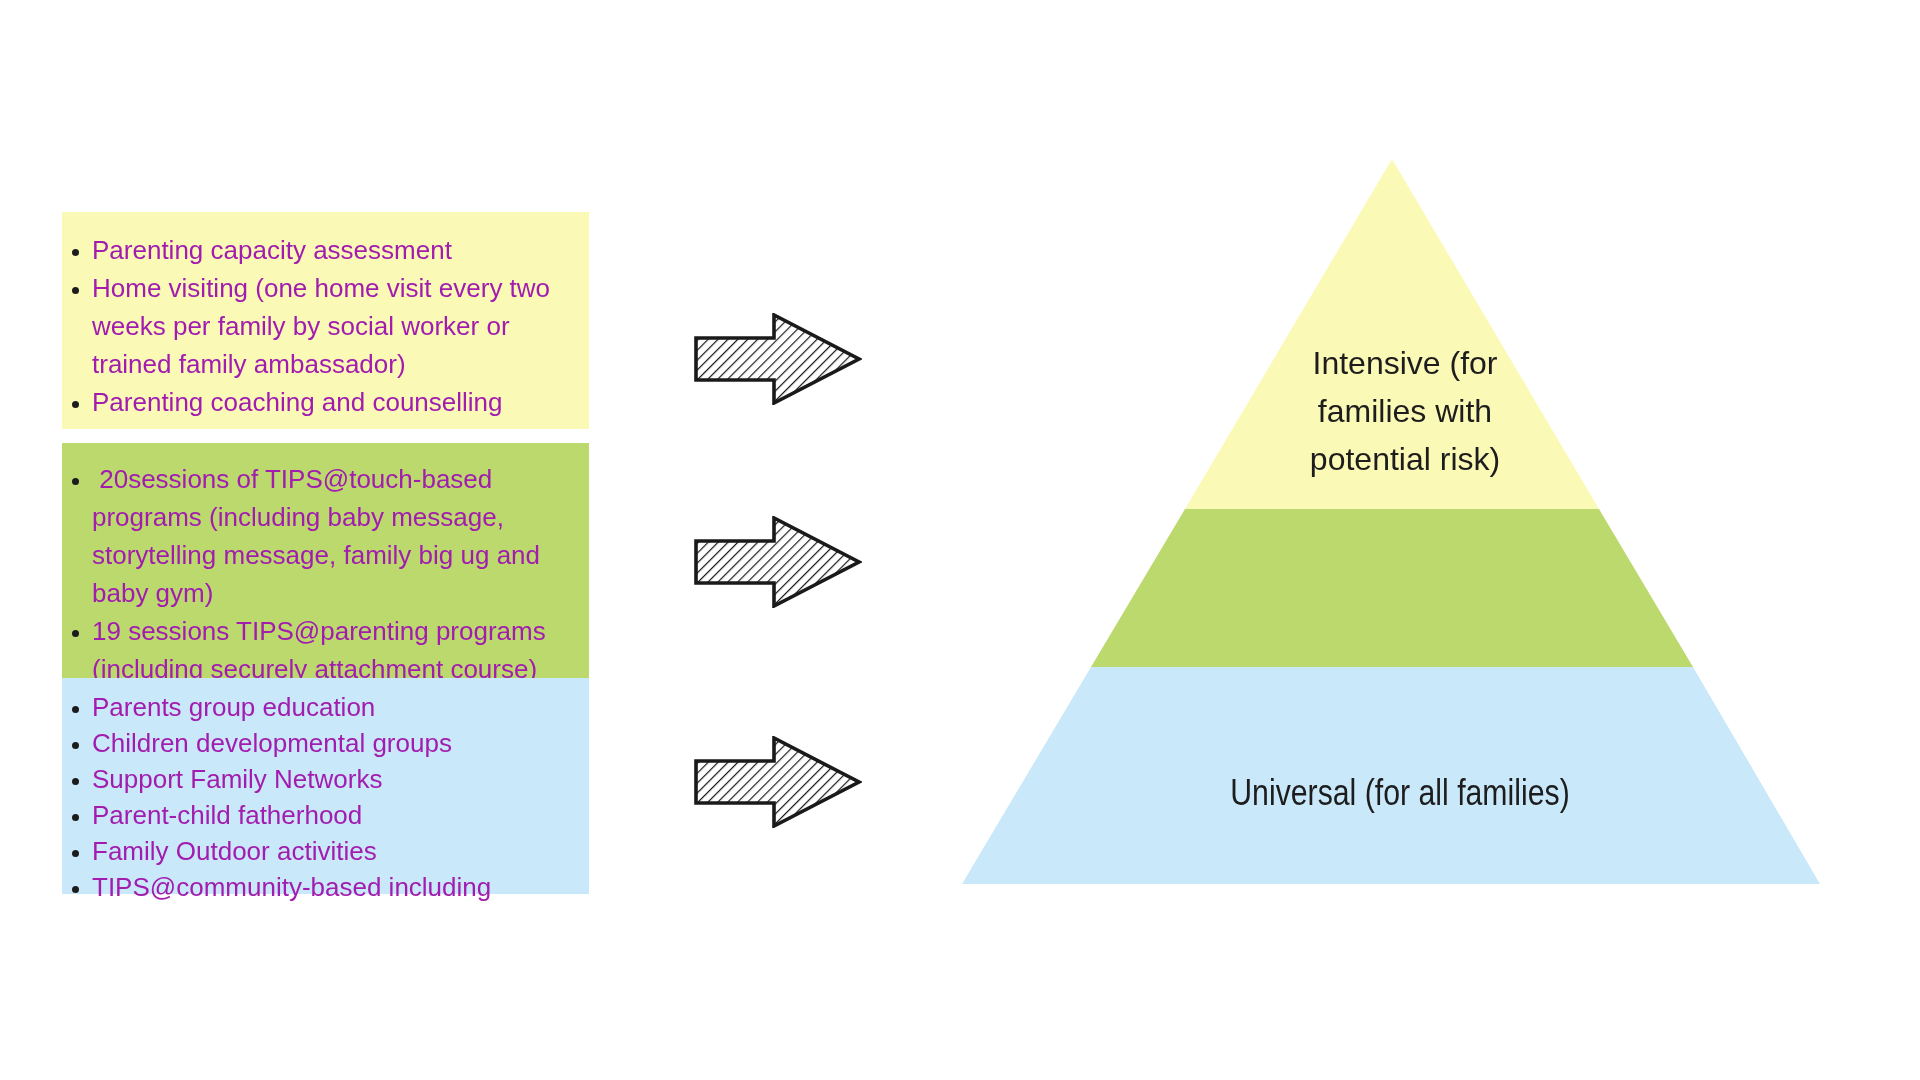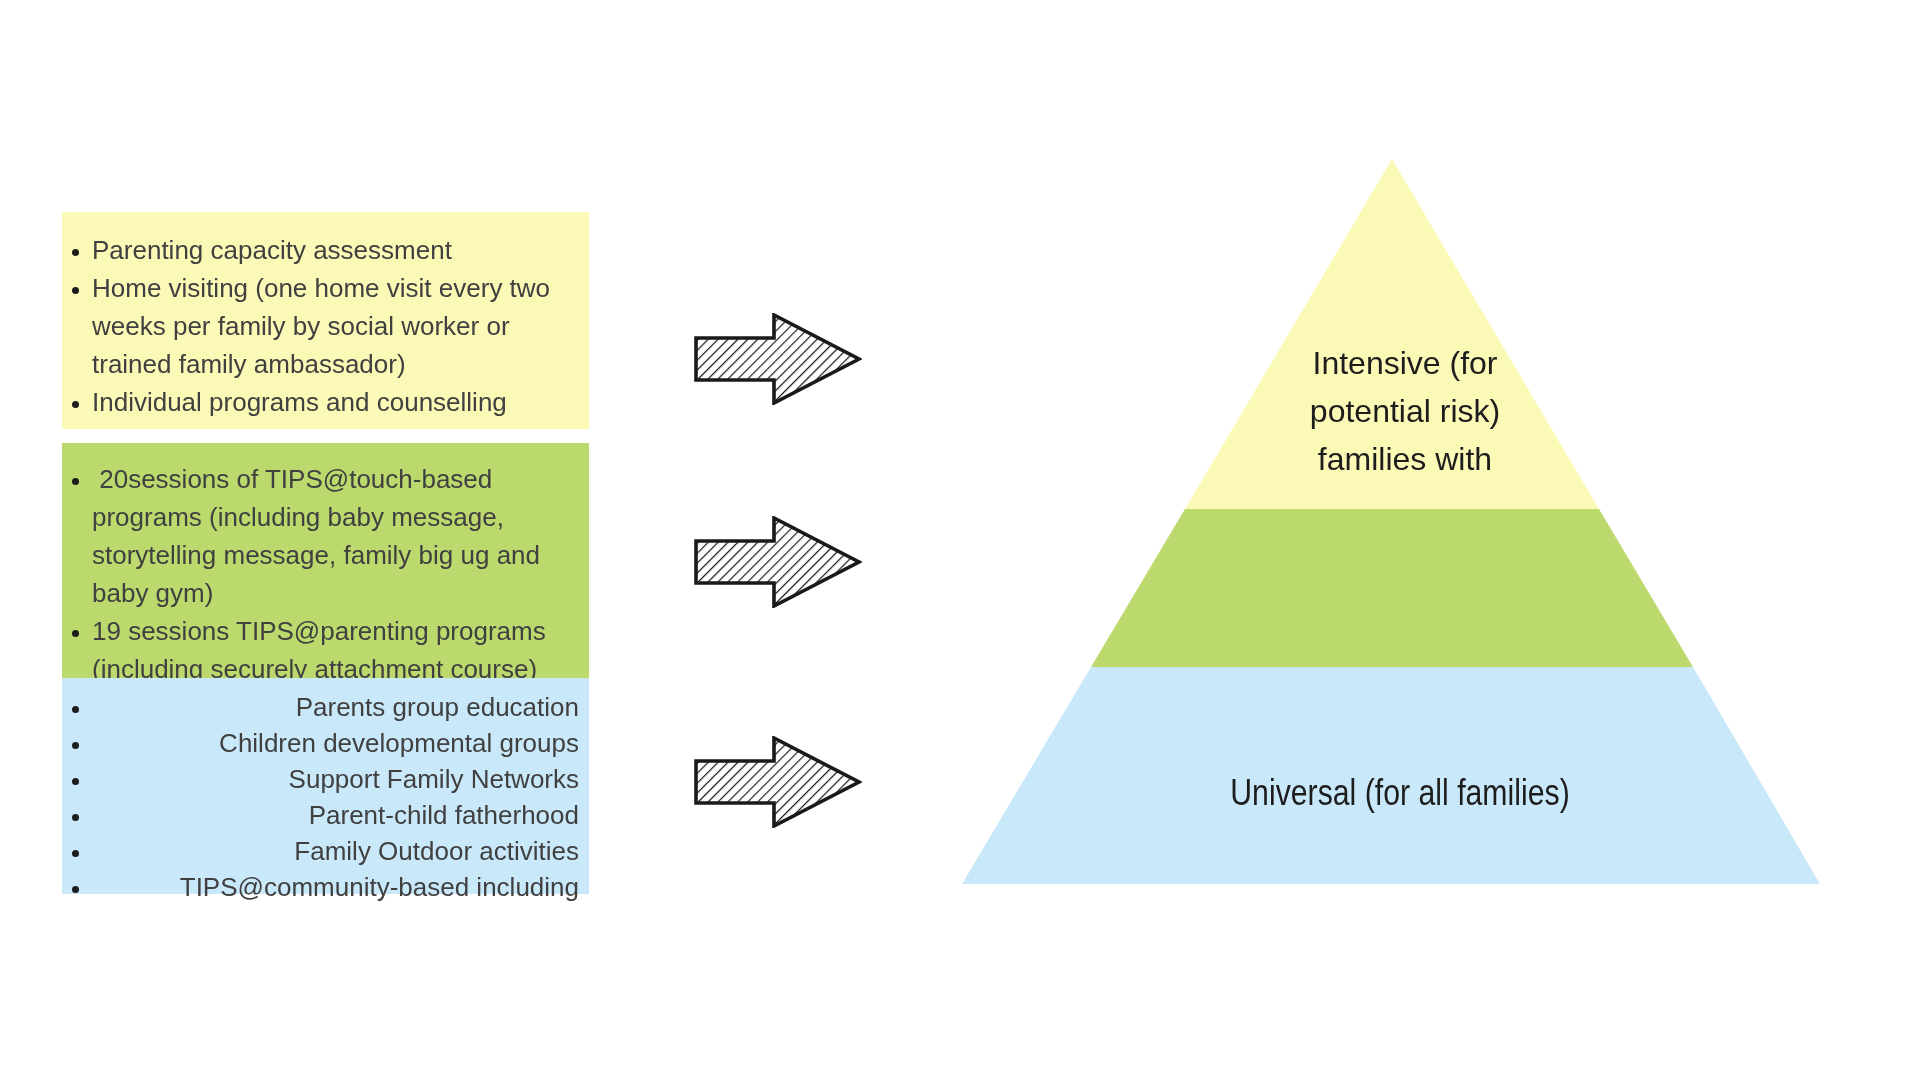--- a/index.html
+++ b/index.html
@@ -5,28 +5,28 @@
   html,body{margin:0;padding:0;background:#ffffff;}
   .canvas{
     position:relative;width:1920px;height:1080px;background:#ffffff;overflow:hidden;
     font-family:"Liberation Sans", sans-serif;
   }
 
   
   .tier-box{position:absolute;left:62px;width:527px;box-sizing:border-box;}
   .tier-box ul{margin:0;padding:0 10px 0 30px;list-style:disc;}
   .tier-box li{
-    font-size:26px;color:#404040;white-space:pre-wrap;
+    font-size:26px;color:#a21caf;white-space:pre-wrap;
   }
   .tier-box li::marker{color:#1c1c1c;font-size:22px;}
   #box-yellow{top:212px;height:217px;background:#fbf9b6;padding-top:19px;}
   #box-yellow li{line-height:38px;}
   #box-green{top:443px;height:249px;background:#bcd96d;padding-top:17px;}
   #box-green li{line-height:38px;}
-  #box-blue{top:678px;height:216px;background:#c9e8fa;padding-top:11px;text-align:right;}
+  #box-blue{top:678px;height:216px;background:#c9e8fa;padding-top:11px;}
   #box-blue li{line-height:36px;}
 
   
   .arrow{position:absolute;left:694px;width:168px;height:92px;}
 
   
   .pyramid-svg{position:absolute;left:962px;top:159px;}
   .tier-label{
     position:absolute;width:520px;text-align:center;
     color:#1d1d1d;font-size:32px;line-height:48px;
@@ -37,21 +37,21 @@
 </style>
 </head>
 <body>
 
 <div class="canvas">
 
   <div class="tier-box" id="box-yellow">
     <ul>
       <li>Parenting capacity assessment</li>
       <li>Home visiting (one home visit every two weeks per family by social worker or trained family ambassador)</li>
-      <li>Individual programs and counselling</li>
+      <li>Parenting coaching and counselling</li>
     </ul>
   </div>
 
   <div class="tier-box" id="box-green">
     <ul>
       <li> 20sessions of TIPS@touch-based programs (including baby message, storytelling message, family big ug and baby gym)</li>
       <li>19 sessions TIPS@parenting programs (including securely attachment course)</li>
       <li>Motherhood/ fatherhood circle</li>
     </ul>
   </div>
@@ -101,22 +101,22 @@
   </div>
 
   <svg class="pyramid-svg" width="858" height="725" viewBox="0 0 858 725">
     <polygon points="430,0 637,350 223,350" fill="#fbf9b6"></polygon>
     <polygon points="223,350 637,350 731,508 129,508" fill="#bcd96d"></polygon>
     <polygon points="129,508 731,508 858,725 0,725" fill="#c9e8fa"></polygon>
   </svg>
 
   <div class="tier-label" id="label-intensive">
     <div>Intensive (for</div>
+    <div>families with</div>
     <div>potential risk)</div>
-    <div>families with</div>
   </div>
 
   <div class="tier-label" id="label-selected">
   </div>
 
   <div class="tier-label" id="label-universal">
     <div>Universal (for all families)</div>
   </div>
 
 </div>

